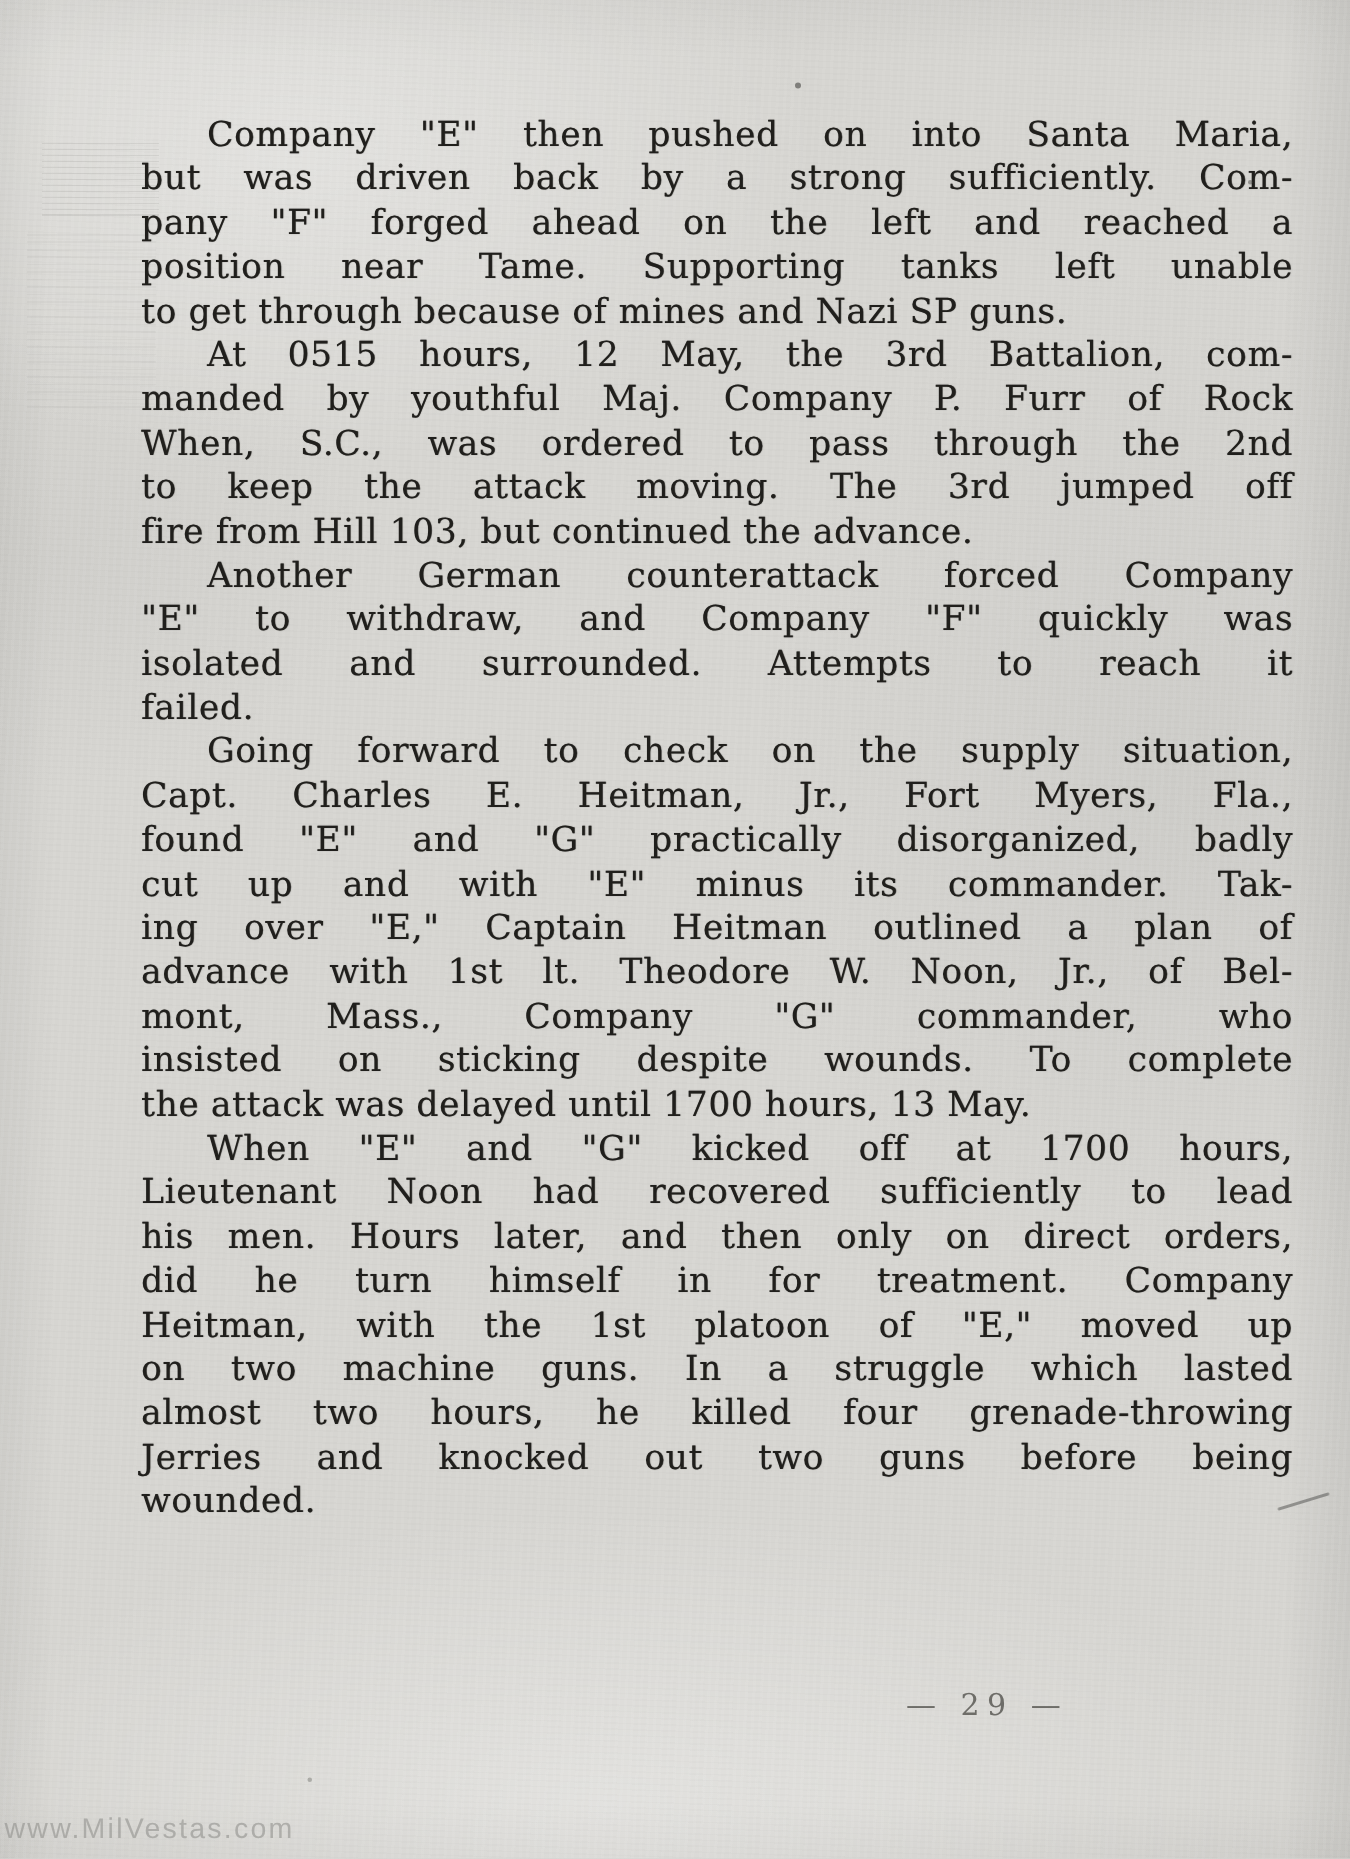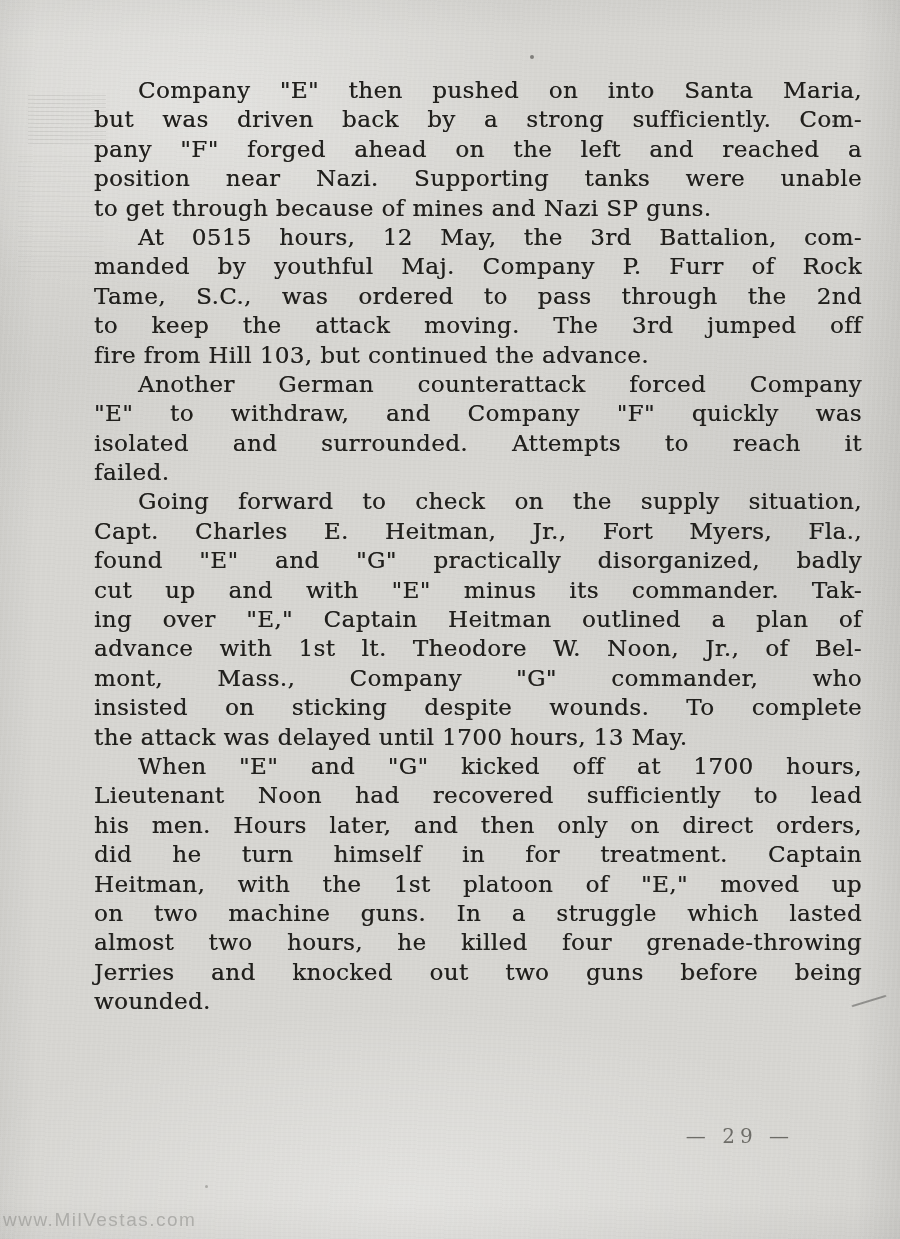--- a/index.html
+++ b/index.html
@@ -48,21 +48,21 @@
     text-align-last: justify;
     white-space: nowrap;
   }
   .line.first { text-indent: 44px; }
   .line.last { text-align-last: left; }
   .page-number {
     position: absolute;
     left: 604px;
     top: 1124px;
     width: 190px;
-    text-align: right;
+    text-align: left;
     font-size: 20px;
     letter-spacing: 5px;
     color: #45443f;
     opacity: 0.72;
     filter: blur(0.35px);
   }
   .watermark {
     position: absolute;
     left: 3px;
     top: 1209px;
@@ -109,27 +109,27 @@
 <div class="paper-grain"></div>
 
 <div class="artifact hatch-a"></div>
 <div class="artifact hatch-b"></div>
 
 <div class="text-block" id="text-block">
     <p class="para">
       <span class="line first">Company "E" then pushed on into Santa Maria,</span>
       <span class="line">but was driven back by a strong sufficiently. Com-</span>
       <span class="line">pany "F" forged ahead on the left and reached a</span>
-      <span class="line">position near Nazi. Supporting tanks were unable</span>
+      <span class="line">position near Tame. Supporting tanks left unable</span>
       <span class="line last">to get through because of mines and Nazi SP guns.</span>
     </p>
     <p class="para">
       <span class="line first">At 0515 hours, 12 May, the 3rd Battalion, com-</span>
       <span class="line">manded by youthful Maj. Company P. Furr of Rock</span>
-      <span class="line">Tame, S.C., was ordered to pass through the 2nd</span>
+      <span class="line">When, S.C., was ordered to pass through the 2nd</span>
       <span class="line">to keep the attack moving. The 3rd jumped off</span>
       <span class="line last">fire from Hill 103, but continued the advance.</span>
     </p>
     <p class="para">
       <span class="line first">Another German counterattack forced Company</span>
       <span class="line">"E" to withdraw, and Company "F" quickly was</span>
       <span class="line">isolated and surrounded. Attempts to reach it</span>
       <span class="line last">failed.</span>
     </p>
     <p class="para">
@@ -140,21 +140,21 @@
       <span class="line">ing over "E," Captain Heitman outlined a plan of</span>
       <span class="line">advance with 1st lt. Theodore W. Noon, Jr., of Bel-</span>
       <span class="line">mont, Mass., Company "G" commander, who</span>
       <span class="line">insisted on sticking despite wounds. To complete</span>
       <span class="line last">the attack was delayed until 1700 hours, 13 May.</span>
     </p>
     <p class="para">
       <span class="line first">When "E" and "G" kicked off at 1700 hours,</span>
       <span class="line">Lieutenant Noon had recovered sufficiently to lead</span>
       <span class="line">his men. Hours later, and then only on direct orders,</span>
-      <span class="line">did he turn himself in for treatment. Captain</span>
+      <span class="line">did he turn himself in for treatment. Company</span>
       <span class="line">Heitman, with the 1st platoon of "E," moved up</span>
       <span class="line">on two machine guns. In a struggle which lasted</span>
       <span class="line">almost two hours, he killed four grenade-throwing</span>
       <span class="line">Jerries and knocked out two guns before being</span>
       <span class="line last">wounded.</span>
     </p>
   </div>
 
 <div class="page-number">— 29 —</div>
 

